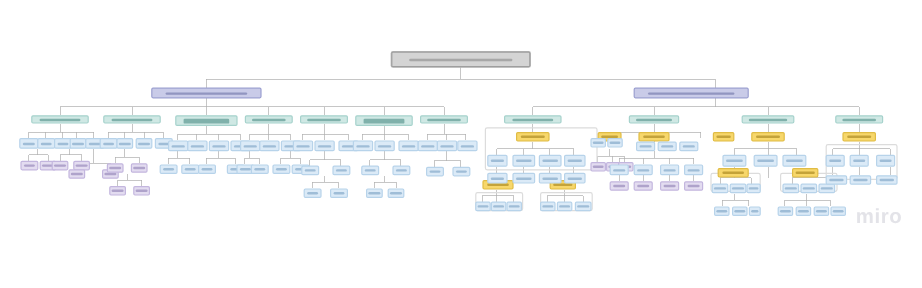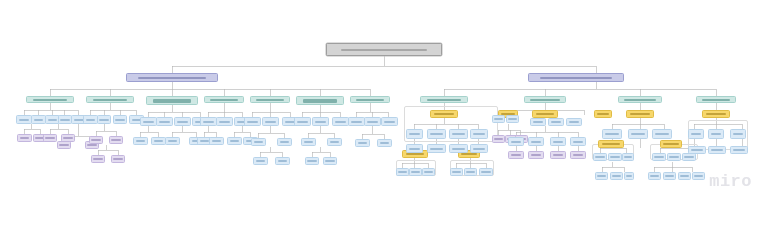--- a/index.html
+++ b/index.html
@@ -2,21 +2,21 @@
 <html><head>
 <meta charset="utf-8">
 <style>
   html,body{margin:0;padding:0;}
   body{
     width:768px;height:203px;overflow:hidden;
     background:#ffffff;
     font-family:"Liberation Sans", sans-serif;
     position:relative;
   }
-  #board{position:absolute;inset:0;font-family:Liberation Mono, monospace;}
+  #board{position:absolute;inset:0;}
   svg#wires{position:absolute;left:0;top:0;width:768px;height:203px;overflow:visible;}
   .node{
     position:absolute;
     box-sizing:border-box;
     display:flex;align-items:center;justify-content:center;
     border-radius:1.5px;
     overflow:hidden;
     line-height:1;
   }
   

